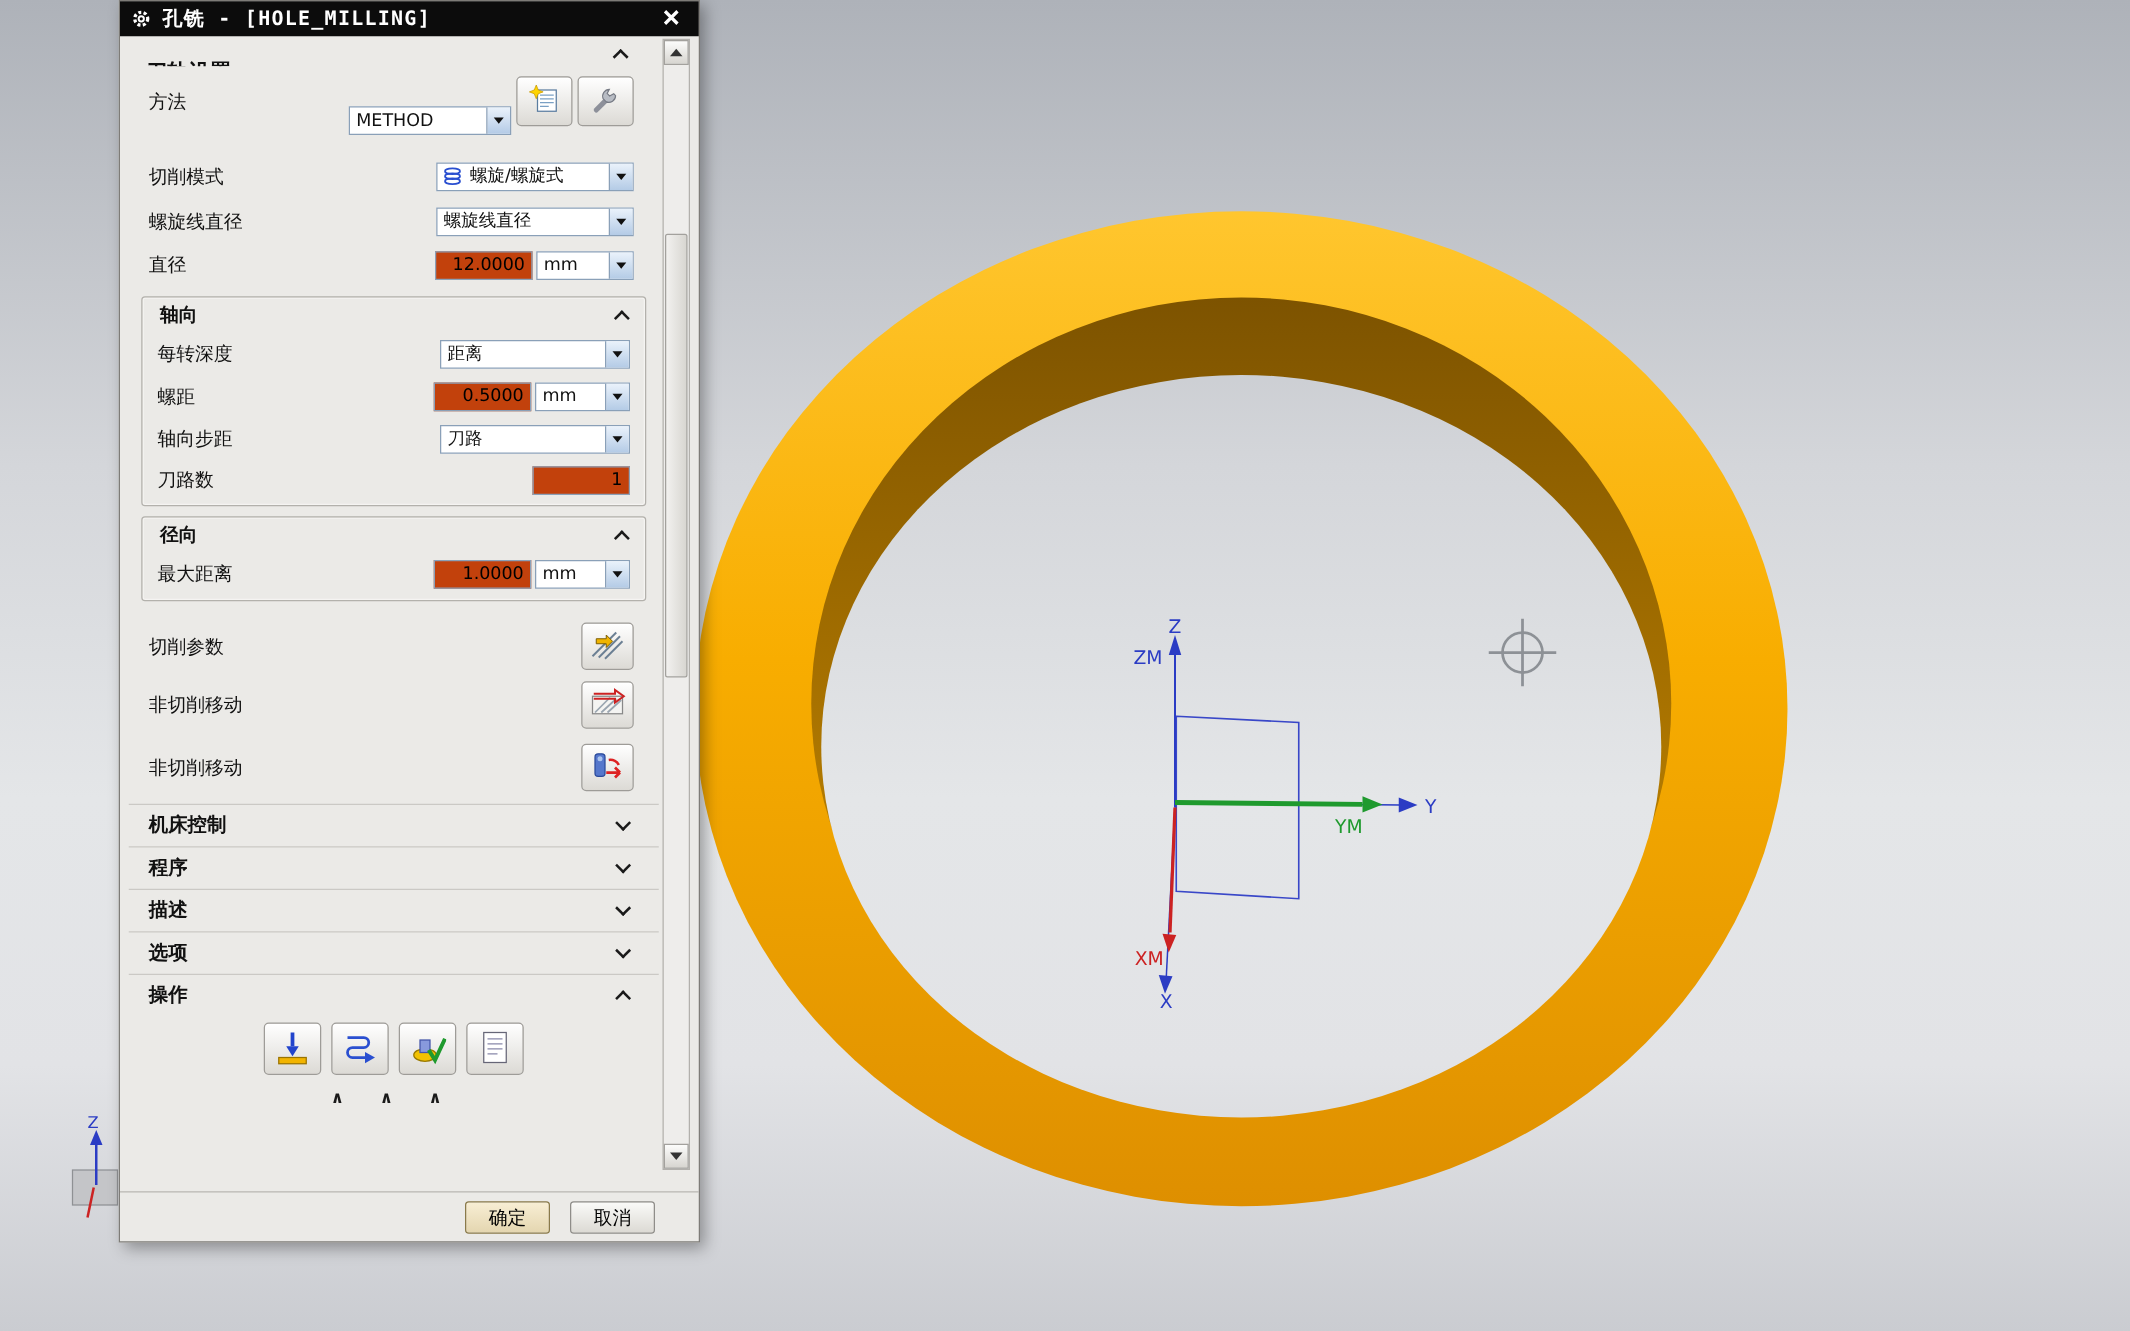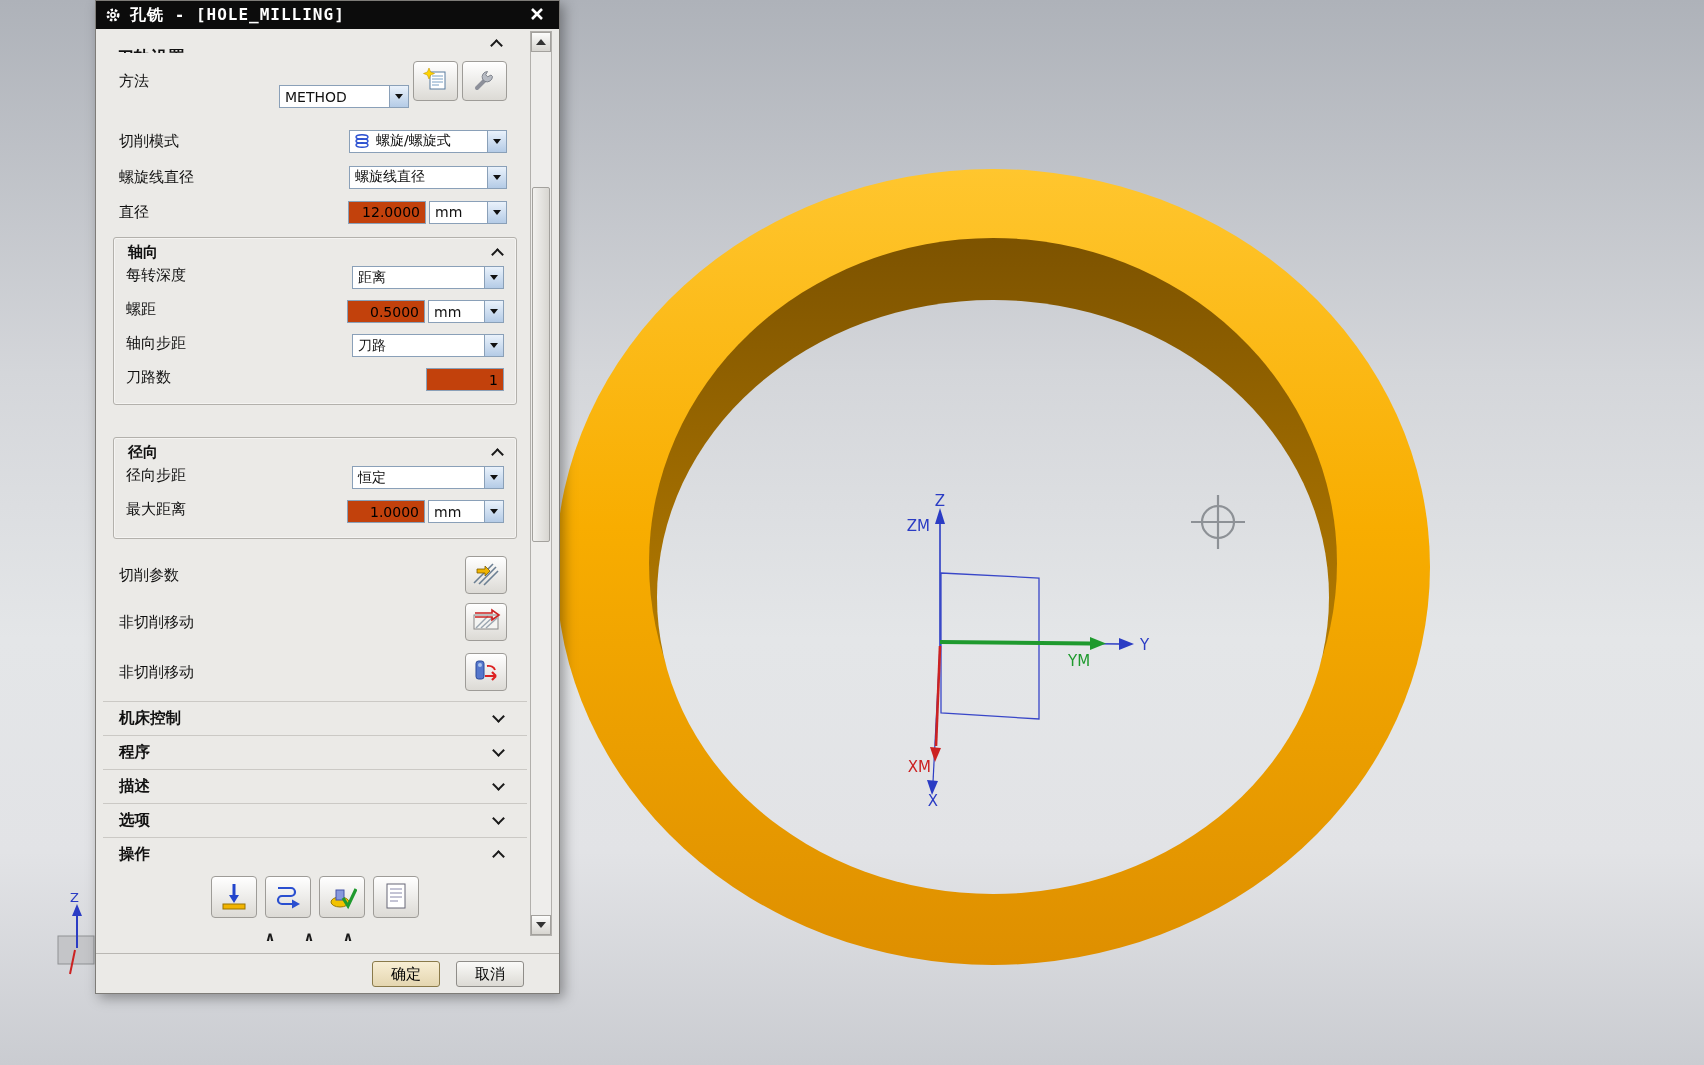--- a/index.html
+++ b/index.html
@@ -53,24 +53,24 @@
   .gap3 { margin-left:3px; }
 
   .tool-btn { width:45px; height:40px; border:1px solid #9e9c98; border-radius:4px;
               background:linear-gradient(#ffffff,#dcdad5); display:flex; align-items:center;
               justify-content:center; box-shadow:inset 0 1px 0 rgba(255,255,255,.7); margin-left:4px; cursor:default; }
   .tool-btn.sm { width:42px; height:38px; margin-left:auto; }
 
   
   .group { border:1px solid #b3b1ac; border-radius:3px; margin:8px 10px 0;
            box-shadow:inset 0 0 0 1px #f5f4f2; padding-bottom:4px; }
-  .group.radial { margin-top:32px; }
+  .group.radial { margin-top:8px; }
   .group-hdr { height:28px; display:flex; align-items:center; padding:0 14px; }
   .group-hdr .lbl { font-weight:bold; }
-  .grow { height:34px; display:flex; padding:0 12px; }
+  .grow { height:34px; display:flex; align-items:center; padding:0 12px; }
   .grow.short { height:32px; }
 
   
   .chev { display:inline-block; width:9px; height:9px; border-right:2.2px solid #1a1a1a; border-bottom:2.2px solid #1a1a1a; }
   .chev.up { transform:rotate(-135deg); margin-top:4px; }
   .chev.down { transform:rotate(45deg); margin-bottom:4px; }
 
   .sections { margin-top:4px; }
   .sec-row { height:34px; display:flex; align-items:center; padding:0 24px 0 16px; border-top:1px solid #cbc9c5; }
   .sec-row .lbl { font-weight:bold; font-size:15.5px; }
@@ -307,29 +307,20 @@
           <input class="num w78 spacer" value="1" style="">
         </div>
       </div>
 
       <div class="group radial">
         <div class="group-hdr">
           <span class="lbl">径向</span>
           <span class="spacer chev up"></span>
         </div>
         <div class="grow">
-          <span class="lbl">径向步距</span>
-          <div class="dd w152 spacer">
-            <span class="dd-text">恒定</span>
-            <span class="dd-btn">
-                <i class="tri"></i>
-              </span>
-          </div>
-        </div>
-        <div class="grow">
           <span class="lbl">最大距离</span>
           <input class="num w78 spacer" value="1.0000" style="">
           <div class="dd w76 gap3">
             <span class="dd-text">mm</span>
             <span class="dd-btn">
                 <i class="tri"></i>
               </span>
           </div>
         </div>
       </div>

